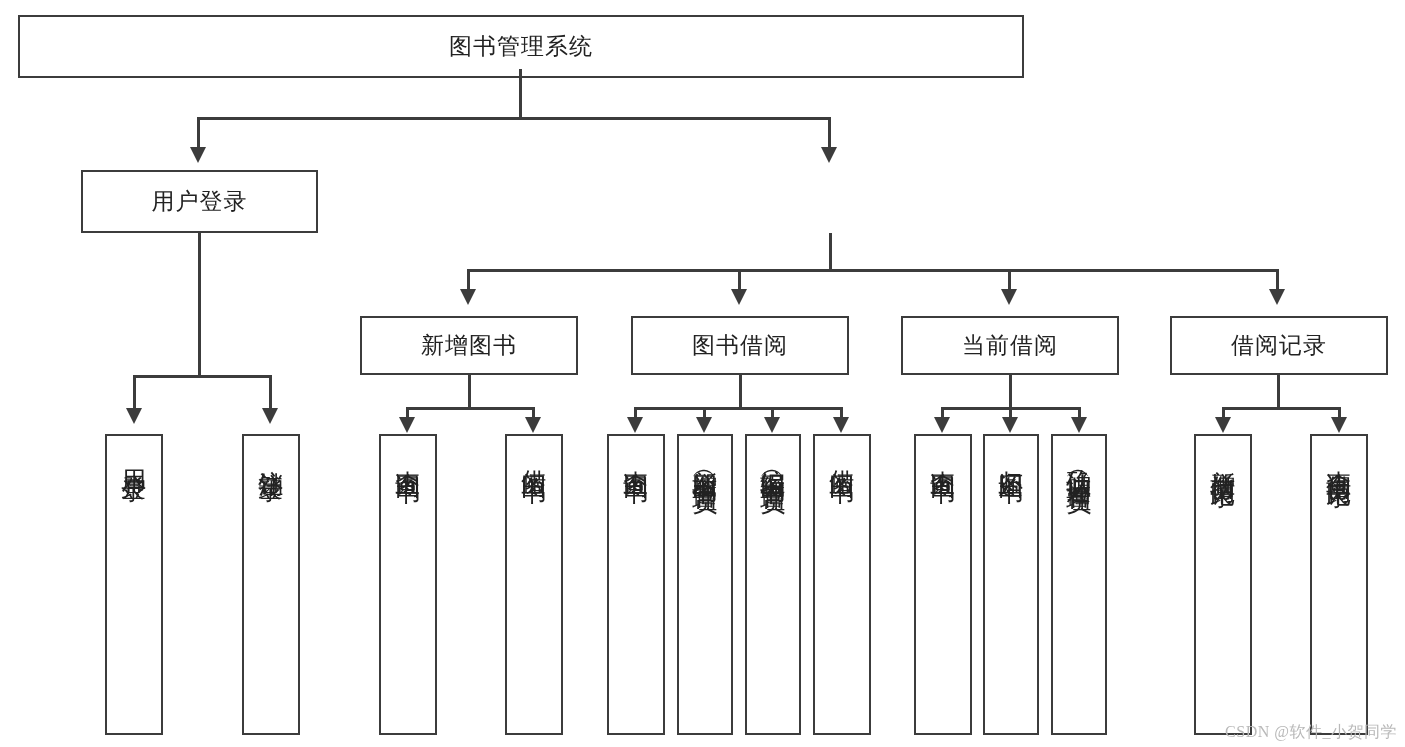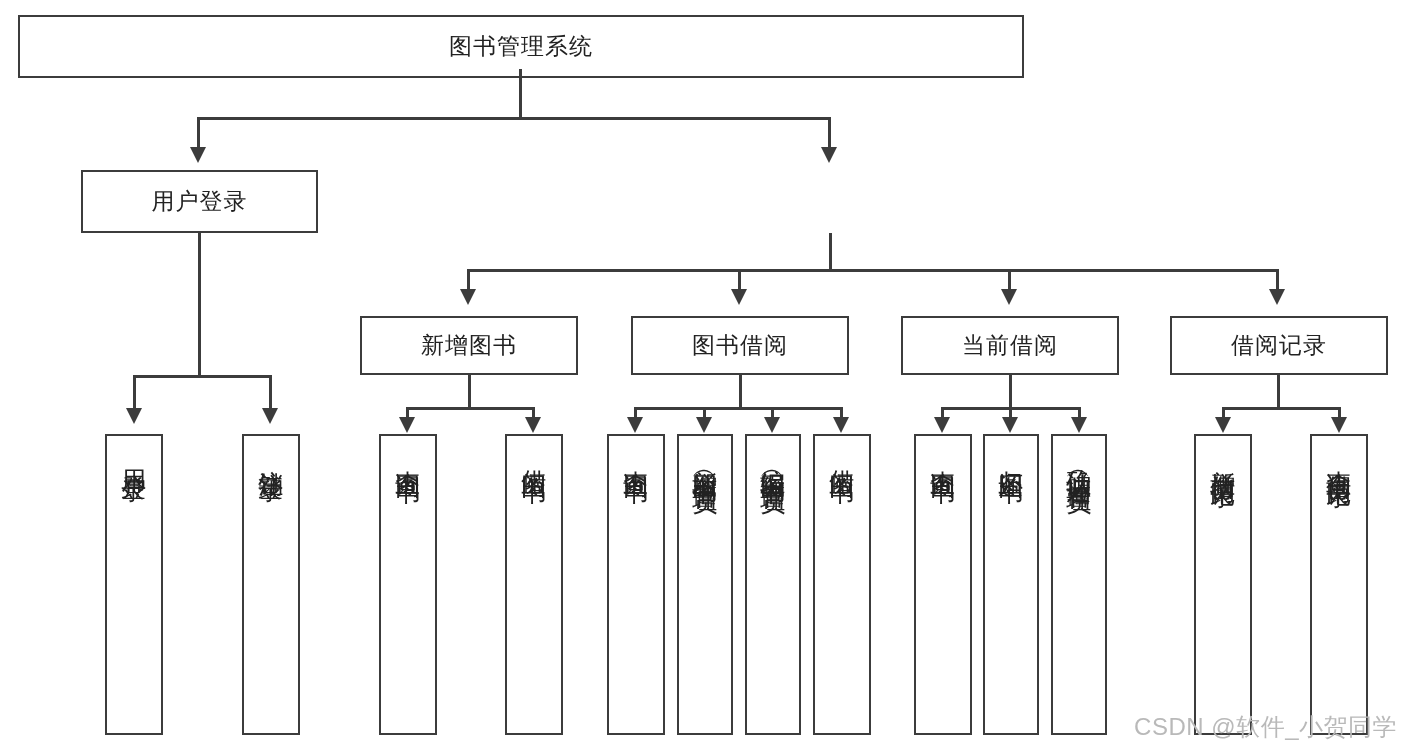--- a/index.html
+++ b/index.html
@@ -63,25 +63,25 @@
     height: 0;
     border-left: 8px solid transparent;
     border-right: 8px solid transparent;
     border-top: 16px solid #3c3c3c;
   }
   
   #watermark {
     position: absolute;
     right: 8px;
     bottom: 4px;
-    font-size: 24px;
+    font-size: 16px;
     color: #b9b9b9;
     letter-spacing: 0.5px;
     white-space: nowrap;
-    font-family: Liberation Sans, sans-serif;
+    font-family: Liberation Serif, serif;
   }
 </style>
 </head>
 <body>
 
 <div id="canvas">
 
   <div class="node" style="left:18px; top:15px; width:1006px; height:63px;">
     <span class="label">图书管理系统</span>
   </div>

